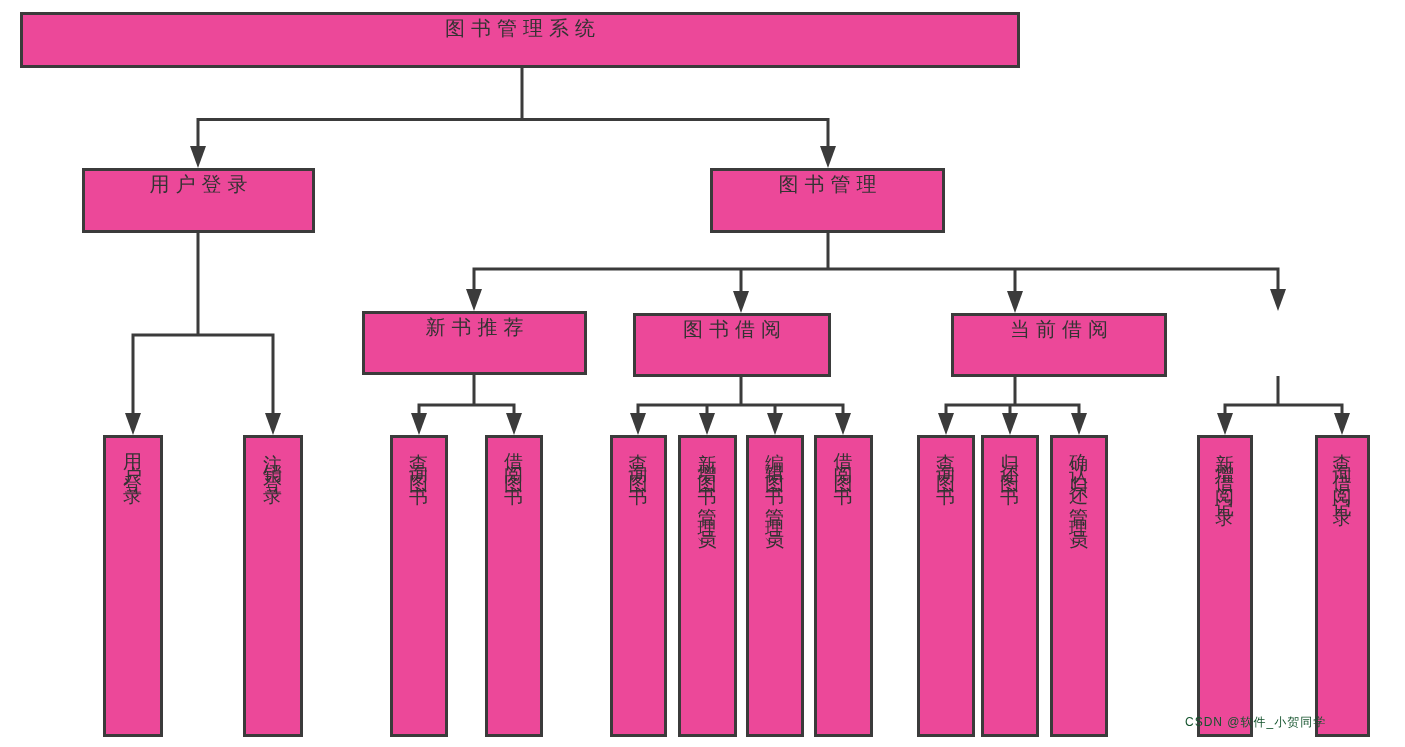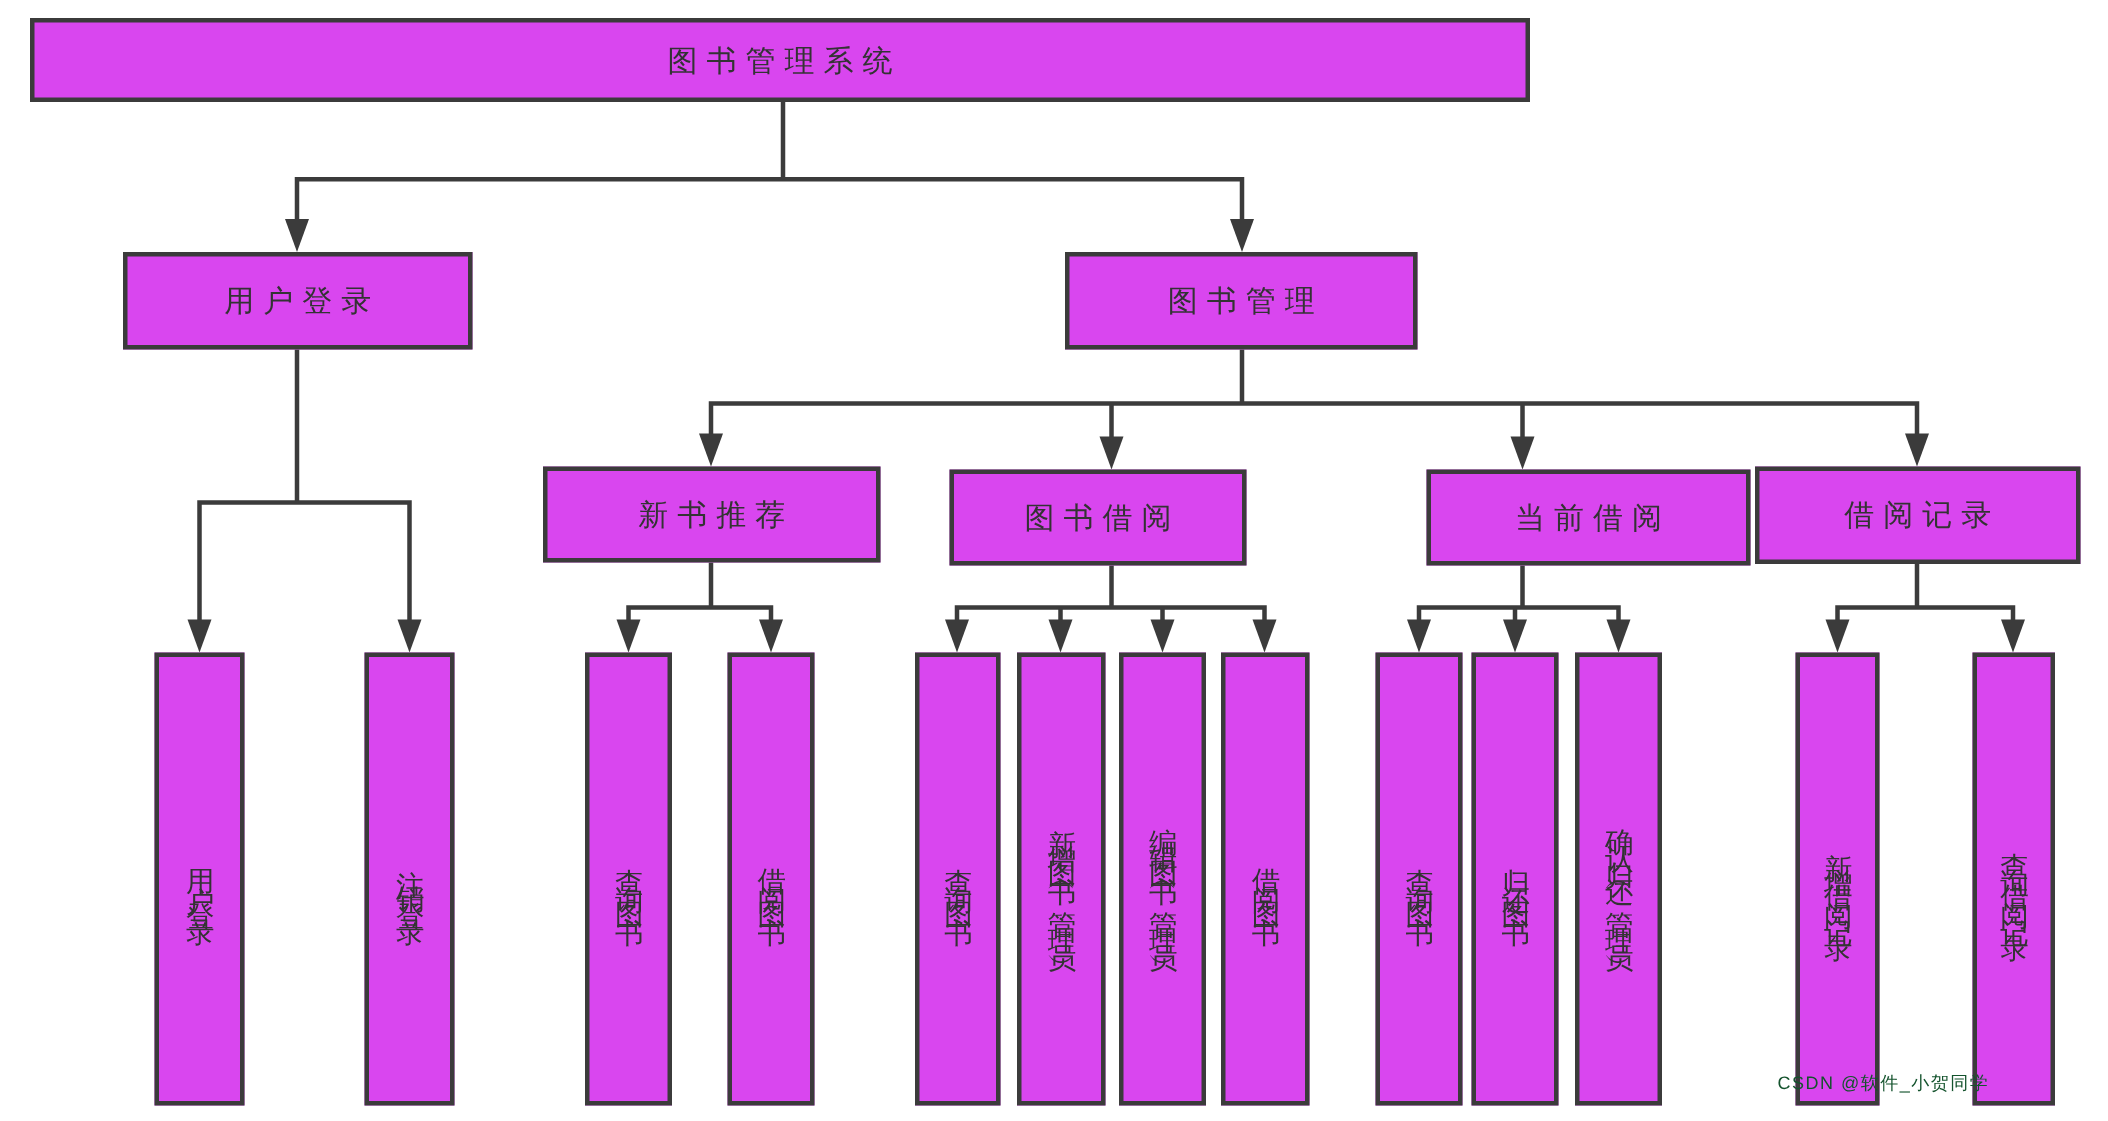--- a/index.html
+++ b/index.html
@@ -2,22 +2,22 @@
 <html><head>
 <meta charset="utf-8">
 <style>
   html,body{margin:0;padding:0;background:#ffffff;}
   body{width:1405px;height:747px;position:relative;overflow:hidden;
        font-family:"Liberation Sans","DejaVu Sans",sans-serif;color:#333333;}
   #stage{position:absolute;left:0;top:0;width:1405px;height:747px;}
   svg.connectors{position:absolute;left:0;top:0;z-index:0;}
   svg.connectors path{stroke:#3b3b3b;stroke-width:3;fill:none;}
   svg.connectors polygon{fill:#3b3b3b;stroke:none;}
-  .box{position:absolute;background:#d946ef;border:3px solid #3b3b3b;box-sizing:border-box;
-       display:flex;align-items:center;justify-content:center;z-index:1;}
+  .box{position:absolute;background:#ec4899;border:3px solid #3b3b3b;box-sizing:border-box;
+       display:flex;align-items:flex-start;justify-content:center;z-index:1;}
   .hlabel{font-size:20px;letter-spacing:6px;text-indent:6px;white-space:nowrap;color:#333333;}
   .leaf .vlabel{writing-mode:vertical-rl;text-orientation:mixed;font-size:19px;
        letter-spacing:11px;line-height:1;color:#333333;}
   .watermark{position:absolute;left:1185px;top:714px;z-index:5;font-size:12px;
        color:#14532d;letter-spacing:1px;white-space:nowrap;}
 </style>
 </head>
 <body>
 
 <div id="stage">
@@ -71,23 +71,20 @@
 
   <div class="box" style="left:710px;top:168px;width:235px;height:65px;">
     <span class="hlabel">图书管理</span>
   </div>
   <div class="box" style="left:633px;top:313px;width:198px;height:64px;">
     <span class="hlabel">图书借阅</span>
   </div>
   <div class="box" style="left:951px;top:313px;width:216px;height:64px;">
     <span class="hlabel">当前借阅</span>
   </div>
-  <div class="box" style="left:1170px;top:311px;width:217px;height:65px;">
-    <span class="hlabel">借阅记录</span>
-  </div>
 
   <div class="box leaf" style="left:103px;top:435px;width:60px;height:302px;">
     <span class="vlabel">用户登录</span>
   </div>
   <div class="box leaf" style="left:243px;top:435px;width:60px;height:302px;">
     <span class="vlabel">注销登录</span>
   </div>
 
   <div class="box leaf" style="left:390px;top:435px;width:58px;height:302px;">
     <span class="vlabel">查询图书</span>

